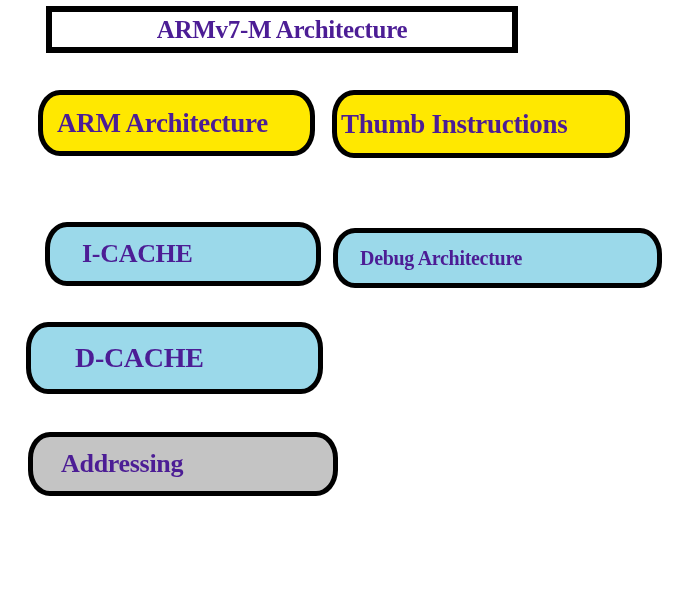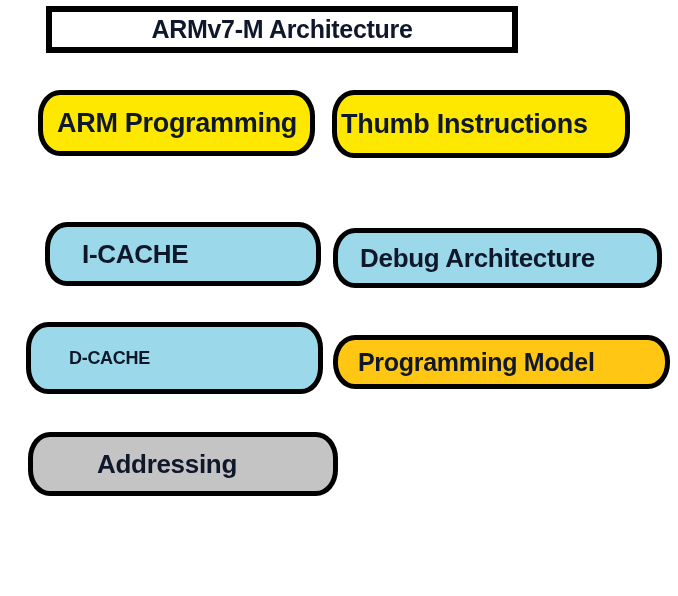--- a/index.html
+++ b/index.html
@@ -31,24 +31,25 @@
     position: absolute;
     box-sizing: border-box;
     display: flex;
     align-items: center;
     border: 5px solid #000000;
     background: #ffffff;
   }
   .node .node-label {
     display: block;
     font-weight: bold;
-    color: #0f172a;
+    color: #4c1d95;
     white-space: nowrap;
     line-height: 1;
     letter-spacing: -0.3px;
+    font-family: Liberation Serif, serif;
   }
 
   
   .node.rect {
     border-width: 6px;
     border-radius: 0;
     justify-content: center;
   }
   .node.rect .node-label {
     font-size: 25px;
@@ -78,55 +79,52 @@
   #node-icache       { left: 45px;  top: 222px; width: 276px; height: 64px; padding-left: 12px;  }
   #node-debug-arch   { left: 333px; top: 228px; width: 329px; height: 60px;  }
   #node-dcache       { left: 26px;  top: 322px; width: 297px; height: 72px;  }
   #node-prog-model   { left: 333px; top: 335px; width: 337px; height: 54px;  }
   #node-addressing   { left: 28px;  top: 432px; width: 310px; height: 64px;  }
 
   
   #node-arm-instr   .node-label { font-size: 27px; padding-left: 14px; }
   #node-thumb-instr .node-label { font-size: 27px; padding-left: 4px; }
   #node-icache      .node-label { font-size: 26px; padding-left: 20px; }
-  #node-debug-arch  .node-label { font-size: 26px; padding-left: 22px; }
-  #node-dcache      .node-label { font-size: 18px; padding-left: 38px; }
+  #node-debug-arch  .node-label { font-size: 20px; padding-left: 22px; }
+  #node-dcache      .node-label { font-size: 28px; padding-left: 38px; margin-left: 6px; }
   #node-prog-model  .node-label { font-size: 25px; padding-left: 20px; }
-  #node-addressing  .node-label { font-size: 26px; padding-left: 16px; margin-left: 48px; }
+  #node-addressing  .node-label { font-size: 26px; padding-left: 28px; }
 </style>
 </head>
 <body>
 
 <div id="diagram-canvas">
 
   <div class="node rect fill-white" id="node-title">
     <span class="node-label">ARMv7-M Architecture</span>
   </div>
 
   <div class="node round fill-yellow" id="node-arm-instr">
-    <span class="node-label">ARM Programming</span>
+    <span class="node-label">ARM Architecture</span>
   </div>
 
   <div class="node round fill-yellow" id="node-thumb-instr">
     <span class="node-label">Thumb Instructions</span>
   </div>
 
   <div class="node round fill-blue" id="node-icache">
     <span class="node-label">I-CACHE</span>
   </div>
 
   <div class="node round fill-blue" id="node-debug-arch">
     <span class="node-label">Debug Architecture</span>
   </div>
 
   <div class="node round fill-blue" id="node-dcache">
     <span class="node-label">D-CACHE</span>
   </div>
 
-  <div class="node round fill-amber" id="node-prog-model">
-    <span class="node-label">Programming Model</span>
-  </div>
 
   <div class="node round fill-gray" id="node-addressing">
     <span class="node-label">Addressing</span>
   </div>
 
 </div>
 
 </body></html>

